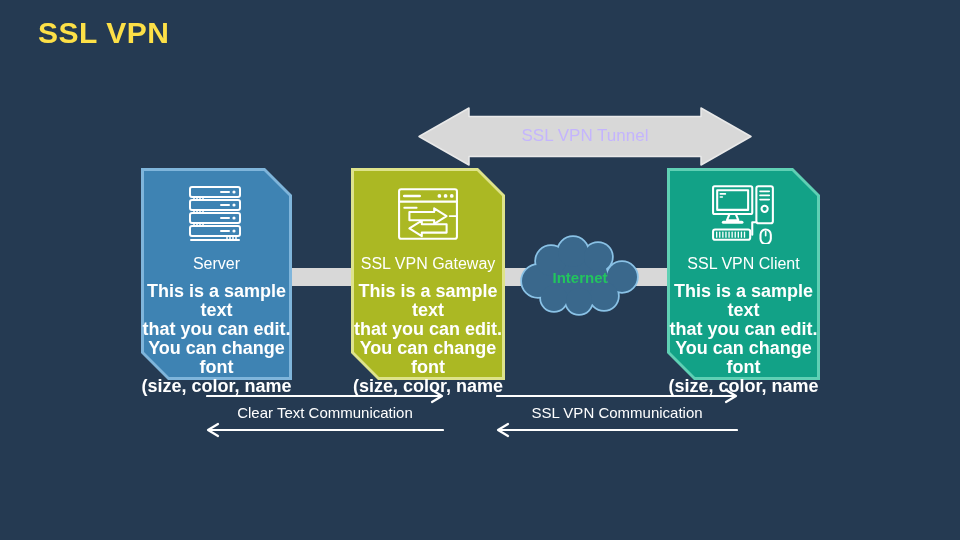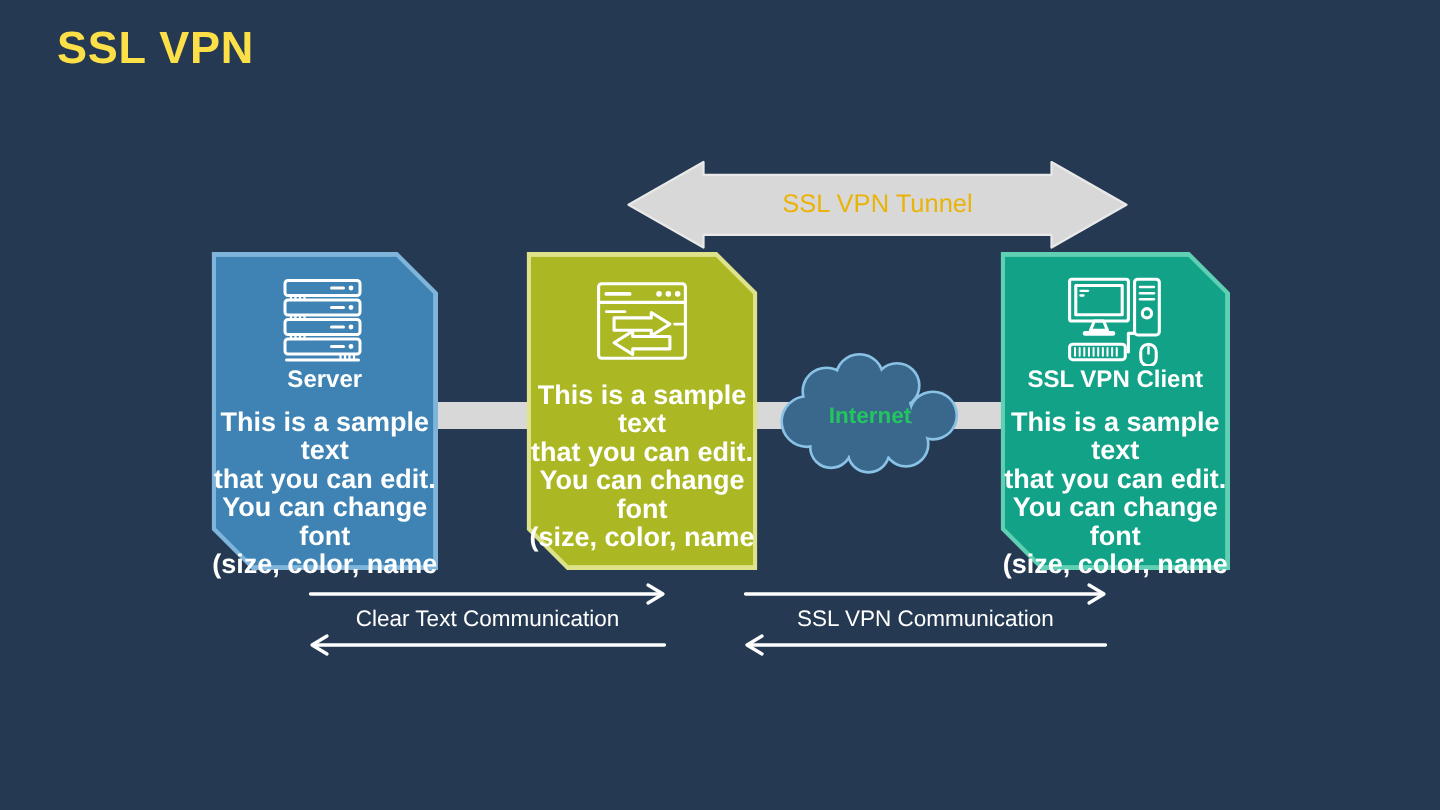--- a/index.html
+++ b/index.html
@@ -14,21 +14,21 @@
   .slide-title {
     position:absolute; left:38px; top:16px;
     font-size:30px; font-weight:bold; color:#fde047; letter-spacing:0.5px;
   }
 
   
   .tunnel { position:absolute; left:418px; top:107px; width:334px; height:59px; }
   .tunnel svg { position:absolute; inset:0; }
   .tunnel-label {
     position:absolute; left:0; top:19px; width:100%;
-    text-align:center; font-size:17px; color:#eab308;
+    text-align:center; font-size:17px; color:#c4b5fd;
   }
 
   
   .connector-bar {
     position:absolute; left:290px; top:268px; width:380px; height:18px;
     background:#D8D8D8; z-index:1;
   }
 
   
   .node { position:absolute; top:168px; height:212px; z-index:2; }
@@ -45,21 +45,21 @@
   .node-client  { left:667px; width:153px; }
   .node-server  .node-shape-outer { background:#7FB5DB; }
   .node-server  .node-shape-inner { background:#3E83B3; }
   .node-gateway .node-shape-outer { background:#DEE38B; }
   .node-gateway .node-shape-inner { background:#ABB823; }
   .node-client  .node-shape-outer { background:#5FD0B4; }
   .node-client  .node-shape-inner { background:#12A287; }
 
   .node-content { position:absolute; inset:0; z-index:1; text-align:center; color:#fff; }
   .node-icon { margin-top:15px; height:62px; display:flex; align-items:center; justify-content:center; }
-  .node-title { font-size:16px; font-weight:bold; }
+  .node-title { margin-top:10px; font-size:16px; font-weight:normal; }
   .node-body { margin-top:9px; font-size:18px; font-weight:600; line-height:19px; }
 
   
   .cloud { position:absolute; left:514px; top:231px; width:132px; height:94px; z-index:3; }
   .cloud svg { position:absolute; inset:0; }
   .cloud-label {
     position:absolute; inset:0; display:flex; align-items:center; justify-content:center;
     color:#22c55e; font-size:15px; font-weight:bold; padding-bottom:2px;
   }
 
@@ -157,20 +157,21 @@
           <line x1="7" y1="8.5" x2="22" y2="8.5" stroke-width="2.5"></line>
           <circle cx="41" cy="8.5" r="1.8" fill="#FFFFFF" stroke="none"></circle>
           <circle cx="47" cy="8.5" r="1.8" fill="#FFFFFF" stroke="none"></circle>
           <circle cx="53" cy="8.5" r="1.8" fill="#FFFFFF" stroke="none"></circle>
           <line x1="7" y1="20" x2="19" y2="20" stroke-width="1.8"></line>
           <line x1="51" y1="28" x2="58" y2="28" stroke-width="1.8"></line>
           <path d="M48,36 H24 V32.5 L12,40 L24,47.5 V44 H48 Z" fill="#ABB823"></path>
           <path d="M12,24 H36 V20.5 L48,28 L36,35.5 V32 H12 Z" fill="#ABB823"></path>
         </svg>
       </div>
+      <div class="node-title">SSL VPN Gateway</div>
       <div class="node-body">
         <div>This is a sample text</div>
         <div>that you can edit.</div>
         <div>You can change font</div>
         <div>(size, color, name</div>
       </div>
     </div>
   </div>
 
   <div class="node node-client">

